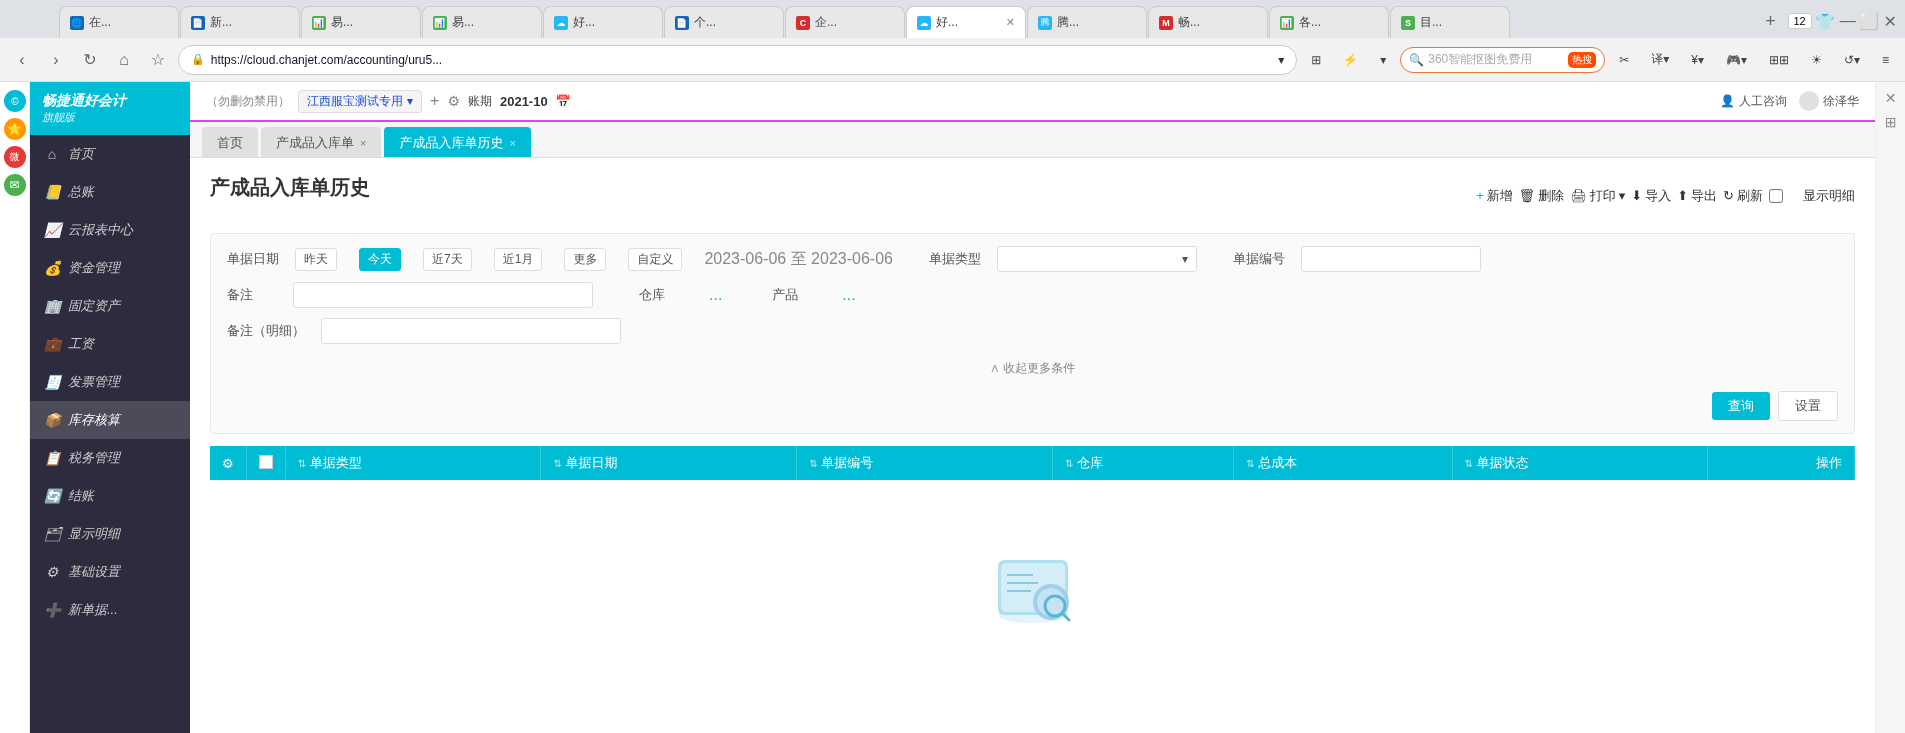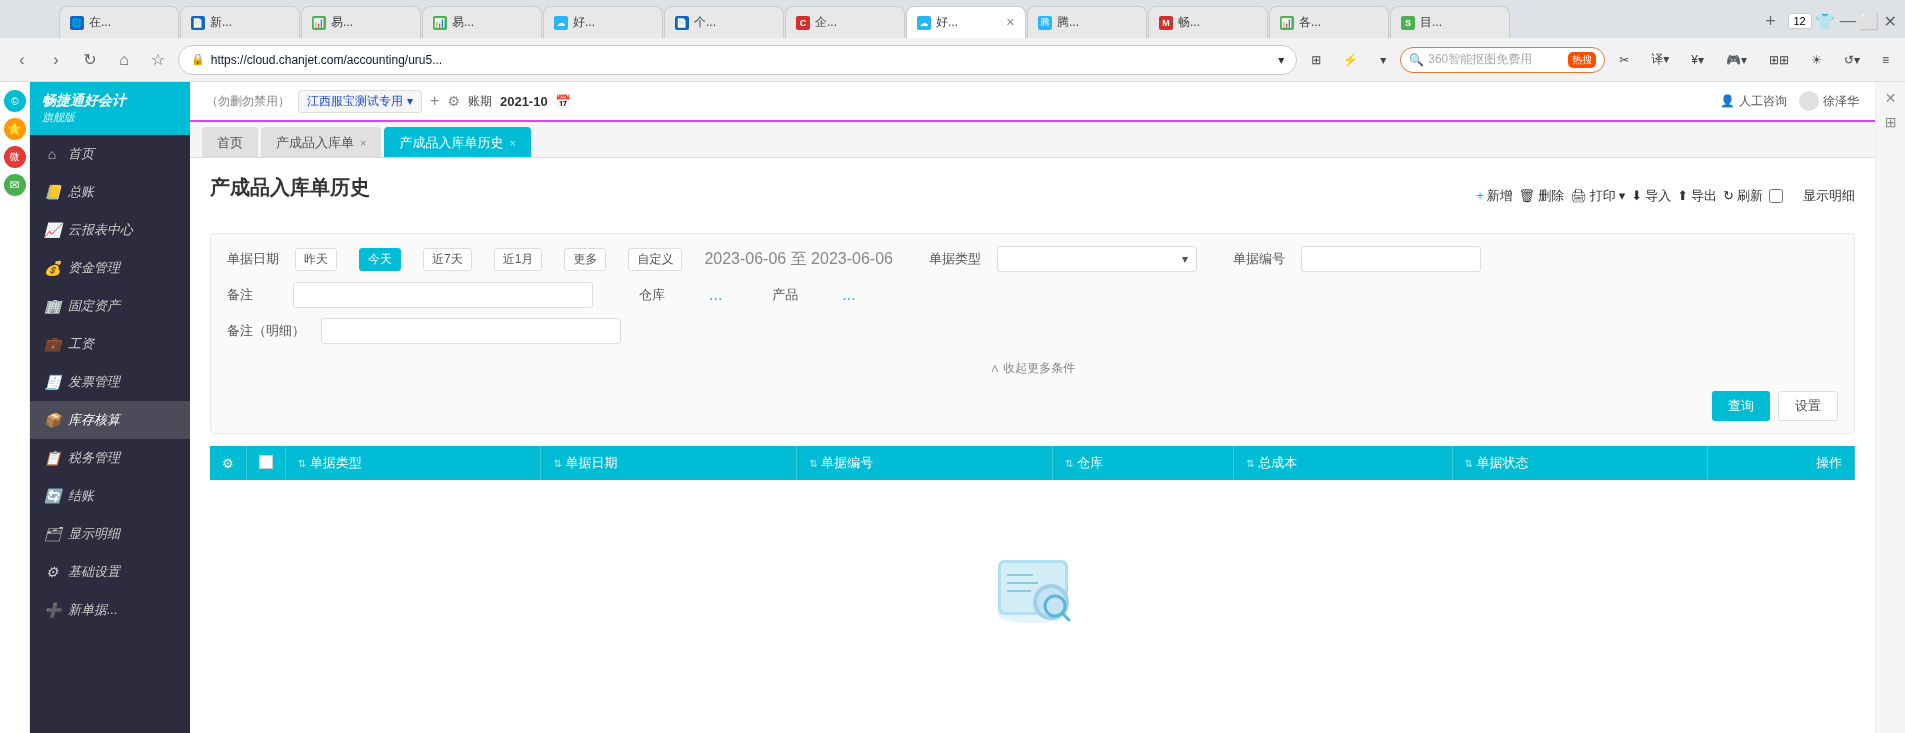--- a/index.html
+++ b/index.html
@@ -392,21 +392,21 @@
               <span class="dots-btn">...</span>
             </div>
 
             <div class="filter-row">
               <span class="filter-label">备注（明细）</span>
               <input class="input-box" style="min-width: 300px;" type="text">
             </div>
 
             <div class="collapse-bar">∧ 收起更多条件</div>
 
-            <div style="display:flex;justify-content:flex-end;gap:8px;margin-top:8px;">
+            <div style="display:flex;justify-content:flex-end;gap:8px;margin-top:8px;align-items:center;">
               <button class="query-btn">查询</button>
               <button class="set-btn">设置</button>
             </div>
           </div>
 
           <table class="data-table">
             <thead class="table-header">
               <tr>
                 <th class="gear-col">⚙</th>
                 <th class="checkbox-col">

